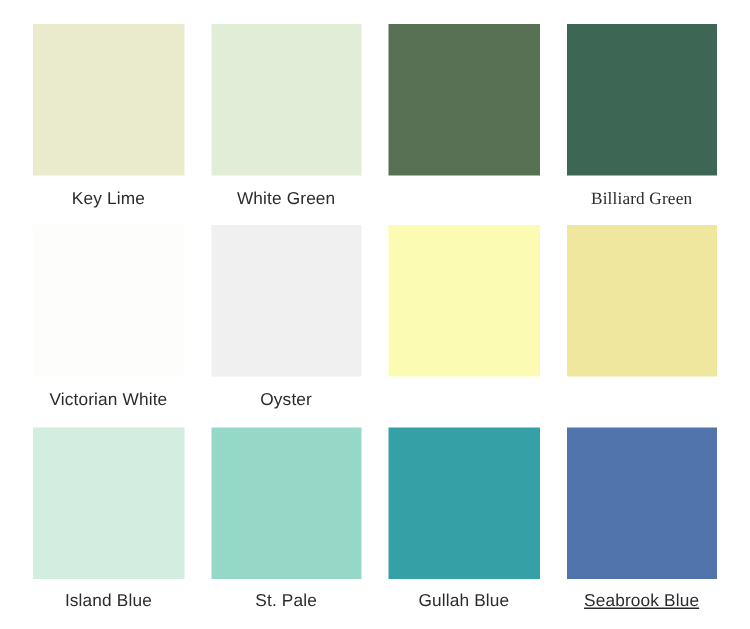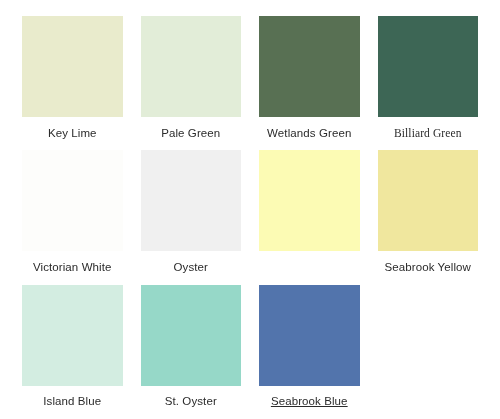--- a/index.html
+++ b/index.html
@@ -52,50 +52,52 @@
 </head>
 <body style="background: rgb(255, 255, 255);">
 
 <div id="palette-grid" style="grid-template-columns: repeat(4, 1fr); grid-template-rows: repeat(3, 1fr);">
     <div class="swatch-cell">
       <div class="swatch-chip" style="background-color: rgb(233, 235, 204);"></div>
       <div class="swatch-label" style="color: rgb(43, 43, 43);">Key Lime</div>
     </div>
     <div class="swatch-cell">
       <div class="swatch-chip" style="background-color: rgb(226, 237, 216);"></div>
-      <div class="swatch-label" style="color: rgb(43, 43, 43);">Pale Green</div>
+      <div class="swatch-label" style="color: rgb(43, 43, 43);">White Green</div>
     </div>
     <div class="swatch-cell">
       <div class="swatch-chip" style="background-color: rgb(88, 112, 83);"></div>
-      <div class="swatch-label" style="color: rgb(43, 43, 43);">Wetlands Green</div>
     </div>
     <div class="swatch-cell">
       <div class="swatch-chip" style="background-color: rgb(61, 102, 85);"></div>
       <div class="swatch-label" style="color: rgb(43, 43, 43); font-family: Liberation Serif, serif;">Billiard Green</div>
     </div>
     <div class="swatch-cell">
       <div class="swatch-chip" style="background-color: rgb(253, 253, 251);"></div>
       <div class="swatch-label" style="color: rgb(43, 43, 43);">Victorian White</div>
     </div>
     <div class="swatch-cell">
       <div class="swatch-chip" style="background-color: rgb(240, 240, 240);"></div>
       <div class="swatch-label" style="color: rgb(43, 43, 43);">Oyster</div>
     </div>
     <div class="swatch-cell">
       <div class="swatch-chip" style="background-color: rgb(252, 251, 180);"></div>
     </div>
     <div class="swatch-cell">
       <div class="swatch-chip" style="background-color: rgb(240, 231, 158);"></div>
-      <div class="swatch-label" style="color: rgb(43, 43, 43);">Seabrook Yellow</div>
     </div>
     <div class="swatch-cell">
       <div class="swatch-chip" style="background-color: rgb(211, 237, 225);"></div>
       <div class="swatch-label" style="color: rgb(43, 43, 43);">Island Blue</div>
     </div>
     <div class="swatch-cell">
       <div class="swatch-chip" style="background-color: rgb(150, 216, 200);"></div>
-      <div class="swatch-label" style="color: rgb(43, 43, 43);">St. Oyster</div>
+      <div class="swatch-label" style="color: rgb(43, 43, 43);">St. Pale</div>
+    </div>
+    <div class="swatch-cell">
+      <div class="swatch-chip" style="background-color: rgb(53, 160, 165);"></div>
+      <div class="swatch-label" style="color: rgb(43, 43, 43);">Gullah Blue</div>
     </div>
     <div class="swatch-cell">
       <div class="swatch-chip" style="background-color: rgb(82, 116, 172);"></div>
       <div class="swatch-label" style="color: rgb(43, 43, 43); text-decoration: underline;">Seabrook Blue</div>
     </div>
   </div>
 
 </body></html>

